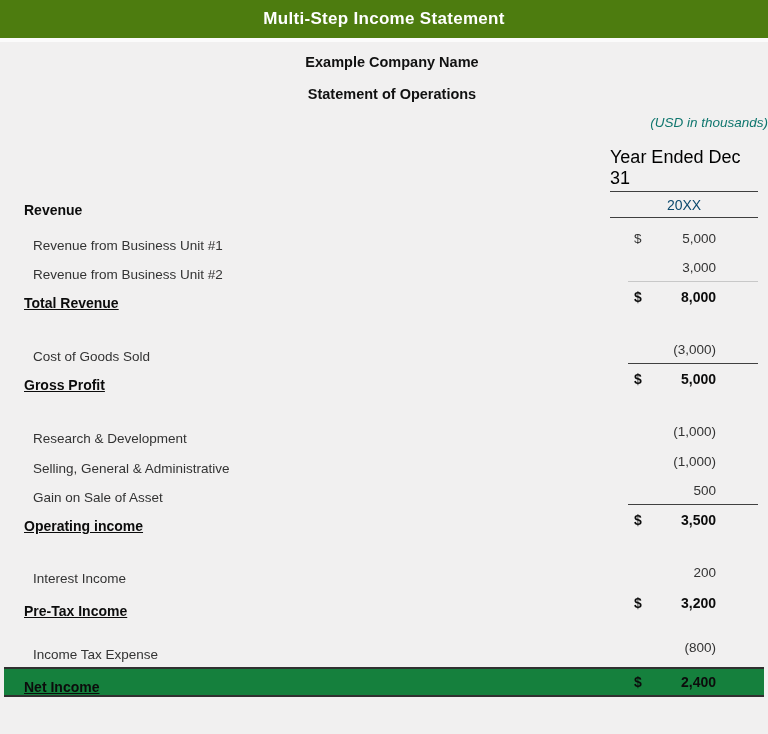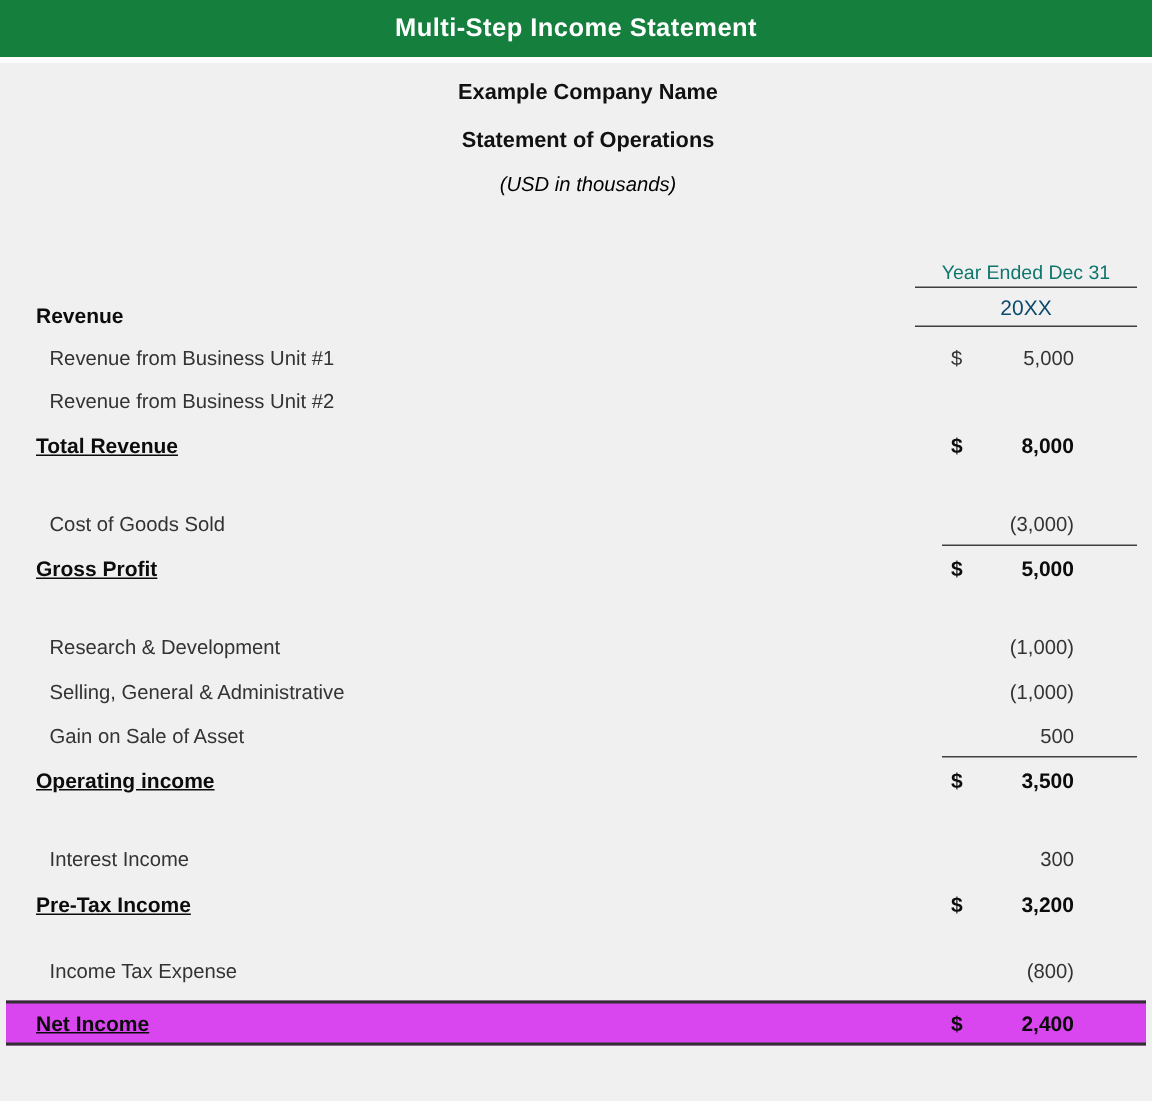--- a/index.html
+++ b/index.html
@@ -4,71 +4,71 @@
 <style>
   html,body { margin:0; padding:0; }
   .page {
     width:768px; height:734px;
     background:#f1f0f0;
     font-family:"Liberation Sans", sans-serif;
     position:relative; overflow:hidden;
     color:#2e2e2e;
   }
   .header-bar {
-    height:38px; background:#15803d;
+    height:38px; background:#4d7c0f;
     display:flex; align-items:center; justify-content:center;
   }
   .header-title {
     color:#ffffff; font-size:17px; font-weight:700; letter-spacing:.3px;
   }
   .white-strip { height:4px; background:#fbfbfb; }
   .doc-head { text-align:center; padding-top:12px; color:#111;padding-left:16px; }
   .doc-head .line { height:16px; line-height:16px; }
   .company  { font-size:14.5px; font-weight:700; }
   .subtitle { margin-top:16px; font-size:14.5px; font-weight:700; }
-  .units    { margin-top:13px; font-size:13.5px; font-style:italic; font-weight:400; color:#000000; }
+  .units    { margin-top:13px; font-size:13.5px; font-style:italic; font-weight:400; color:#0f766e;text-align:right; }
 
   .table { margin-top:39px; }
 
   .colhead-row { height:22px; display:flex; align-items:flex-end; padding-left:24px; box-sizing:border-box; }
   .period-cell {
     margin-left:auto; width:148px; margin-right:10px;
-    text-align:center; font-size:13px; color:#0f766e;
+    text-align:left; font-size:18px; color:#000000;
     border-bottom:1.5px solid #3f3f3f; padding-bottom:2px;
   }
   .year-row { height:26px; display:flex; align-items:flex-end; padding-left:24px; box-sizing:border-box; }
   .year-row .label { font-weight:700; font-size:14px; color:#0c0c0c; }
   .year-cell {
     margin-left:auto; width:148px; margin-right:10px; align-self:stretch;
     display:flex; align-items:center; justify-content:center;
     font-size:14px; color:#0c4a6e;
     border-bottom:1.5px solid #3f3f3f; box-sizing:border-box;
   }
   .gap6 { height:6px; }
 
-  .row { display:flex; align-items:center; padding-left:24px; box-sizing:border-box; height:29px; }
+  .row { display:flex; align-items:flex-end; padding-left:24px; box-sizing:border-box; height:29px; }
   .row .label { font-size:13.5px; color:#333; }
   .row.indent .label { padding-left:9px; }
   .row.bold .label { font-weight:700; color:#0c0c0c; font-size:14px;text-decoration:underline; }
 
   .value {
     margin-left:auto; width:130px; margin-right:10px; align-self:stretch;
     position:relative; display:flex; align-items:center; box-sizing:border-box;
     font-size:13.5px; color:#333;
   }
   .row.bold .value { font-weight:700; color:#0c0c0c; font-size:14px; }
   .value .cur { position:absolute; left:6px; }
   .value .amt { width:100%; text-align:right; padding-right:42px; box-sizing:border-box; }
   .row.rule-dark  .value { border-bottom:1.5px solid #404040; }
   .row.rule-light .value { border-bottom:1px solid #c8c8c8; }
 
   .spacer { width:100%; }
 
   .row.highlight {
-    background:#d946ef;
+    background:#15803d;
     border-top:2px solid #303030; border-bottom:2px solid #303030;
     margin:0 4px; padding-left:20px; height:30px;
   }
   .row.highlight .value { margin-right:6px; }
 </style>
 </head>
 <body>
 
 <div class="page">
 
@@ -99,20 +99,23 @@
     <div id="rows">
         <div class="row indent">
           <span class="label">Revenue from Business Unit #1</span>
           <div class="value">
             <span class="cur">$</span>
             <span class="amt">5,000</span>
           </div>
         </div>
         <div class="row indent rule-light">
           <span class="label">Revenue from Business Unit #2</span>
+          <div class="value">
+            <span class="amt">3,000</span>
+          </div>
         </div>
         <div class="row bold">
           <span class="label">Total Revenue</span>
           <div class="value">
             <span class="cur">$</span>
             <span class="amt">8,000</span>
           </div>
         </div>
         <div class="spacer" style="height: 24px;"></div>
         <div class="row indent rule-dark">
@@ -151,21 +154,21 @@
           <span class="label">Operating income</span>
           <div class="value">
             <span class="cur">$</span>
             <span class="amt">3,500</span>
           </div>
         </div>
         <div class="spacer" style="height: 24px;"></div>
         <div class="row indent" style="height: 28px;">
           <span class="label">Interest Income</span>
           <div class="value">
-            <span class="amt">300</span>
+            <span class="amt">200</span>
           </div>
         </div>
         <div class="row bold" style="height: 33px;">
           <span class="label">Pre-Tax Income</span>
           <div class="value">
             <span class="cur">$</span>
             <span class="amt">3,200</span>
           </div>
         </div>
         <div class="spacer" style="height: 14px;"></div>

